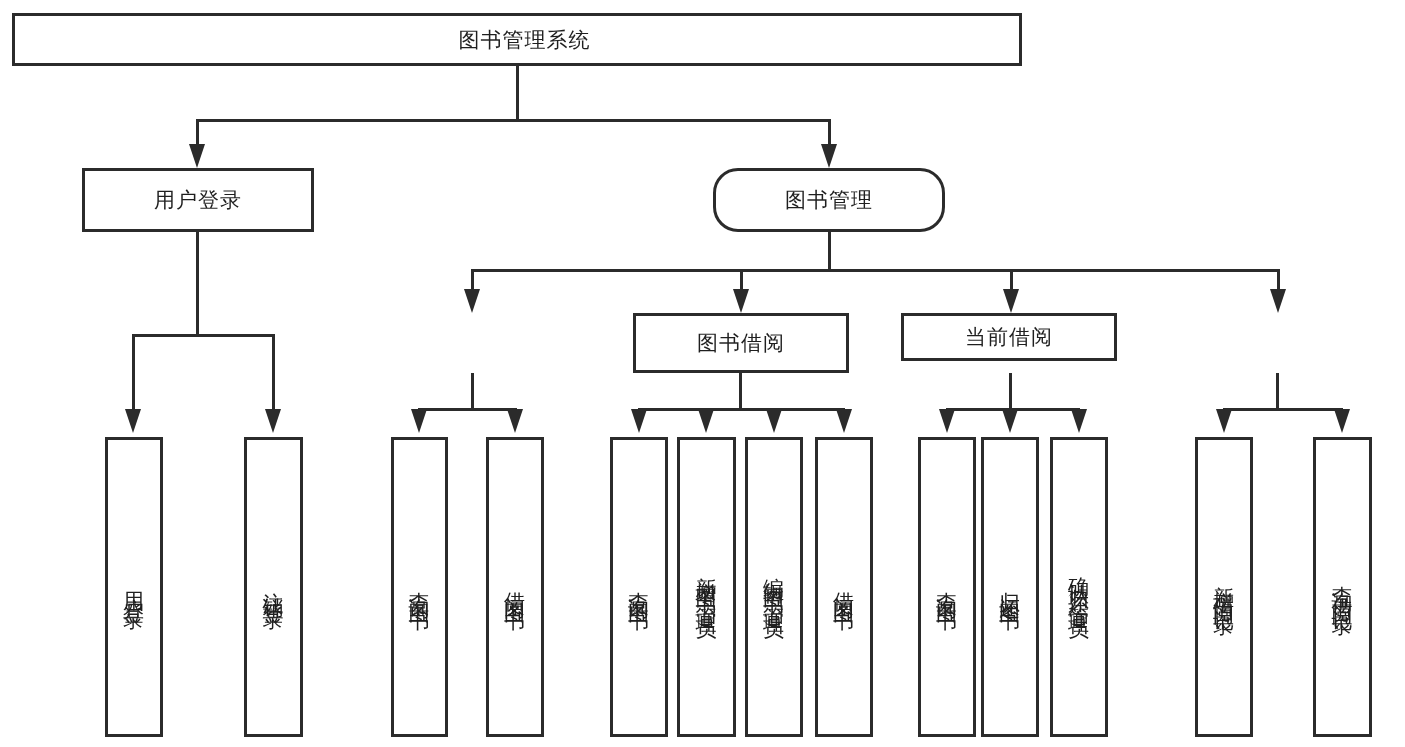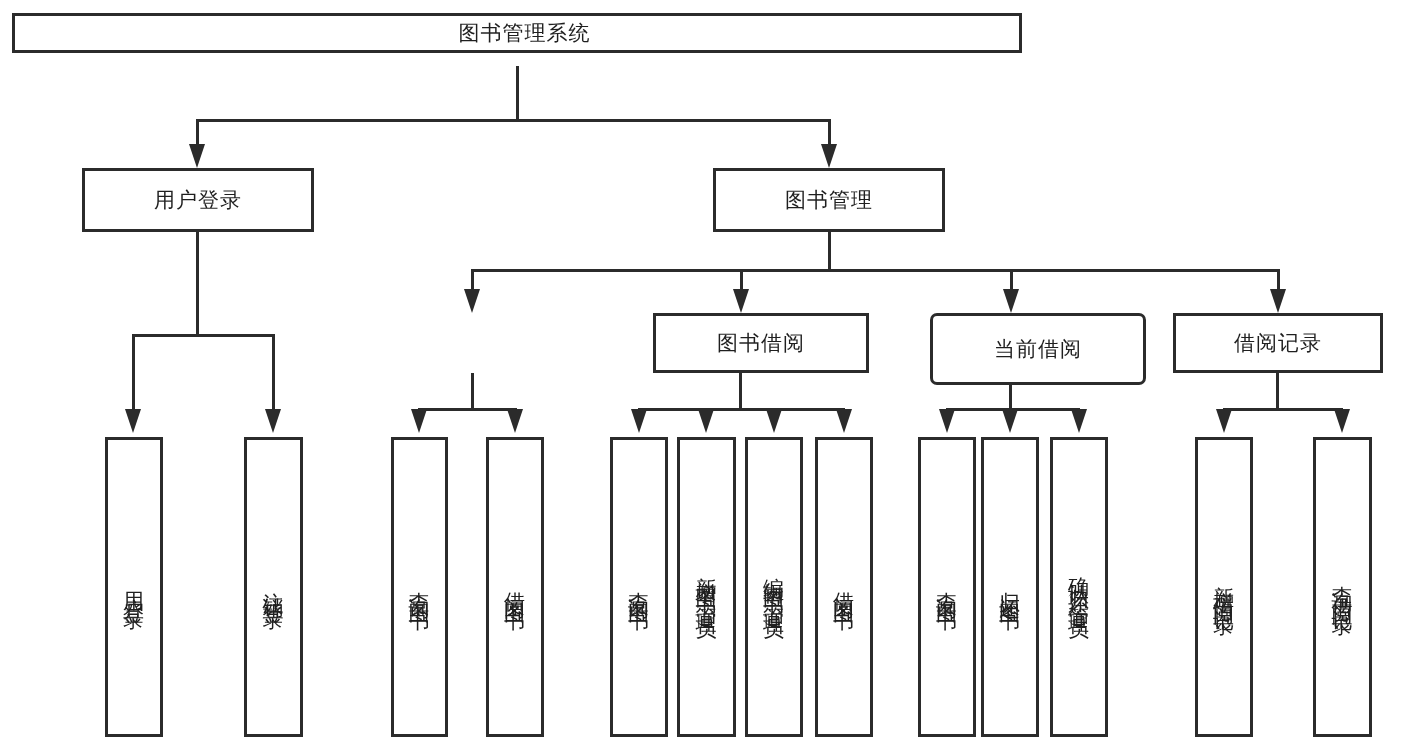--- a/index.html
+++ b/index.html
@@ -90,44 +90,41 @@
   <div class="hl" style="left:946px;top:408px;width:134px;"></div>
   <div class="arrow" style="left:939px;top:409px;"></div>
   <div class="arrow" style="left:1002px;top:409px;"></div>
   <div class="arrow" style="left:1071px;top:409px;"></div>
 
   <div class="vl" style="left:1276px;top:373px;height:38px;"></div>
   <div class="hl" style="left:1223px;top:408px;width:120px;"></div>
   <div class="arrow" style="left:1216px;top:409px;"></div>
   <div class="arrow" style="left:1334px;top:409px;"></div>
 
-  <div class="node" style="left:12px;top:13px;width:1010px;height:40px;padding-left:15px;">
+  <div class="node" style="left:12px;top:13px;width:1010px;height:53px;padding-left:15px;">
     <span class="hlabel">图书管理系统</span>
   </div>
 
   <div class="node" style="left:82px;top:168px;width:232px;height:64px;">
     <span class="hlabel">用户登录</span>
   </div>
 
-  <div class="node" style="left:713px;top:168px;width:232px;height:64px;">
+  <div class="node" style="left:713px;top:168px;width:232px;height:64px;border-radius:25px;">
     <span class="hlabel">图书管理</span>
   </div>
 
 
-  <div class="node" style="left:633px;top:313px;width:216px;height:60px;margin-left:20px;">
+  <div class="node" style="left:633px;top:313px;width:216px;height:60px;">
     <span class="hlabel">图书借阅</span>
   </div>
 
-  <div class="node" style="left:930px;top:313px;width:216px;height:72px;border-radius:7px;">
+  <div class="node" style="left:901px;top:313px;width:216px;height:48px;">
     <span class="hlabel">当前借阅</span>
   </div>
 
-  <div class="node" style="left:1173px;top:313px;width:210px;height:60px;">
-    <span class="hlabel">借阅记录</span>
-  </div>
 
   <div class="node leaf" style="left:105px;top:437px;width:58px;height:300px;">
     <span class="vtext">用户登录</span>
   </div>
   <div class="node leaf" style="left:244px;top:437px;width:59px;height:300px;">
     <span class="vtext">注销登录</span>
   </div>
 
   <div class="node leaf" style="left:391px;top:437px;width:57px;height:300px;">
     <span class="vtext">查询图书</span>

